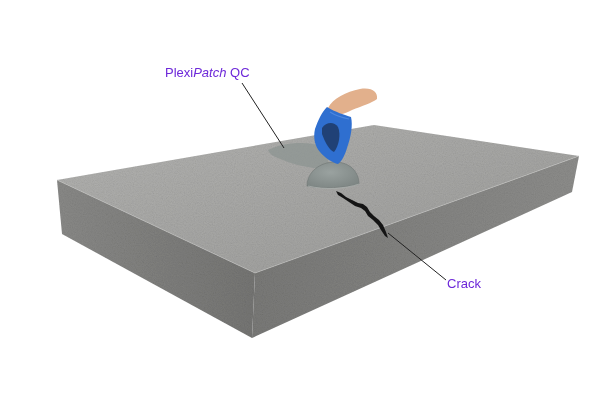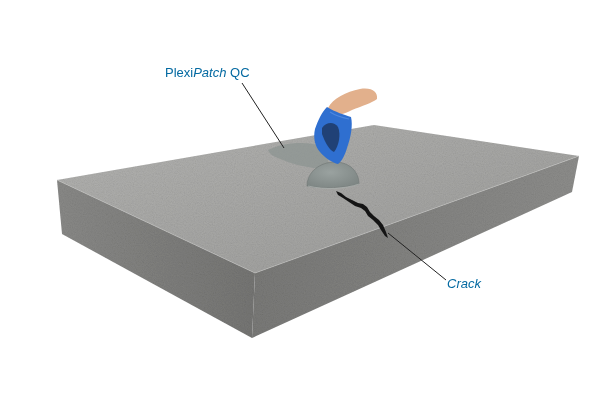--- a/index.html
+++ b/index.html
@@ -1,19 +1,19 @@
 <!DOCTYPE html>
 <html><head>
 <meta charset="utf-8">
 <style>
   html, body { margin: 0; padding: 0; }
   body { width: 600px; height: 402px; background: #ffffff; overflow: hidden; position: relative;
          font-family: "Liberation Sans", "DejaVu Sans", sans-serif; }
   #stage { position: absolute; left: 0; top: 0; width: 600px; height: 402px; }
-  .label { position: absolute; font-size: 13px; color: #0369a1; white-space: nowrap; line-height: 1; }
+  .label { position: absolute; font-size: 13px; color: #6d28d9; white-space: nowrap; line-height: 1; }
   .label .it { font-style: italic; }
 </style>
 </head>
 <body>
 
 <div id="stage">
   <svg width="600" height="402" viewBox="0 0 600 402">
     <defs>
       <filter id="grain" x="0" y="0" width="100%" height="100%">
         <feTurbulence type="fractalNoise" baseFrequency="0.9" numOctaves="2" seed="3" result="n"></feTurbulence>
@@ -65,16 +65,16 @@
     </g>
 
     <line x1="242" y1="83" x2="284" y2="148" stroke="#222222" stroke-width="1"></line>
     <line x1="388" y1="233" x2="446" y2="280" stroke="#222222" stroke-width="1"></line>
   </svg>
 
   <div class="label" style="left:165px; top:66px;">
     <span>Plexi</span><span class="it">Patch</span><span> QC</span>
   </div>
 
-  <div class="label" style="left:447px; top:277px;font-style:italic;">
+  <div class="label" style="left:447px; top:277px;">
     <span>Crack</span>
   </div>
 </div>
 
 </body></html>

